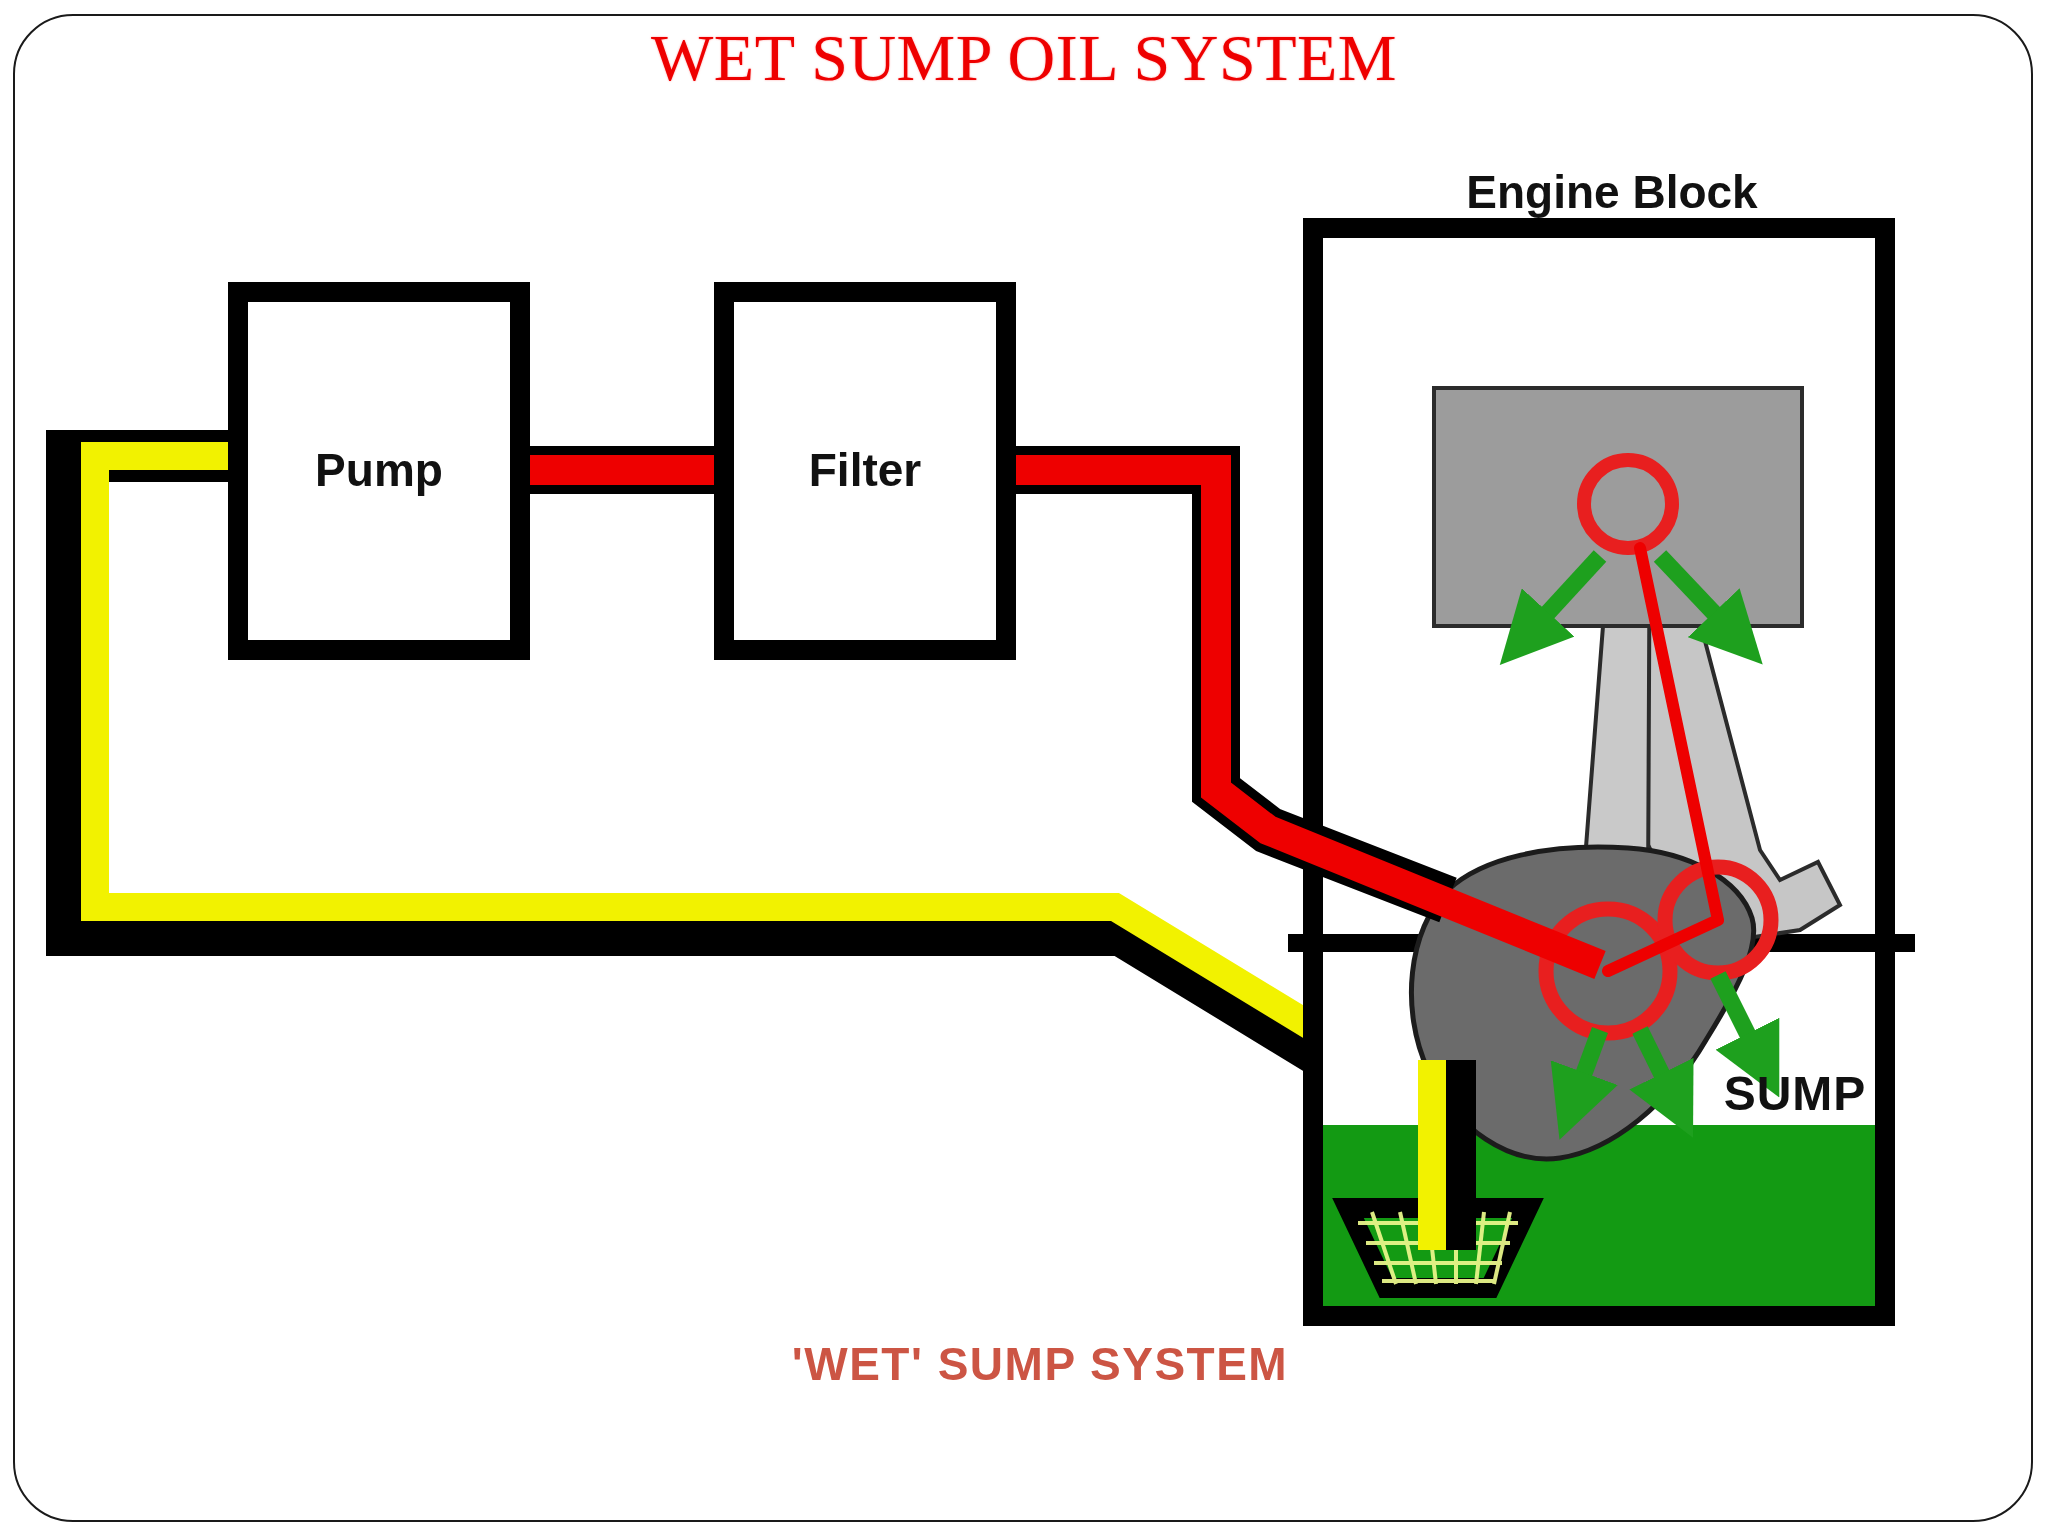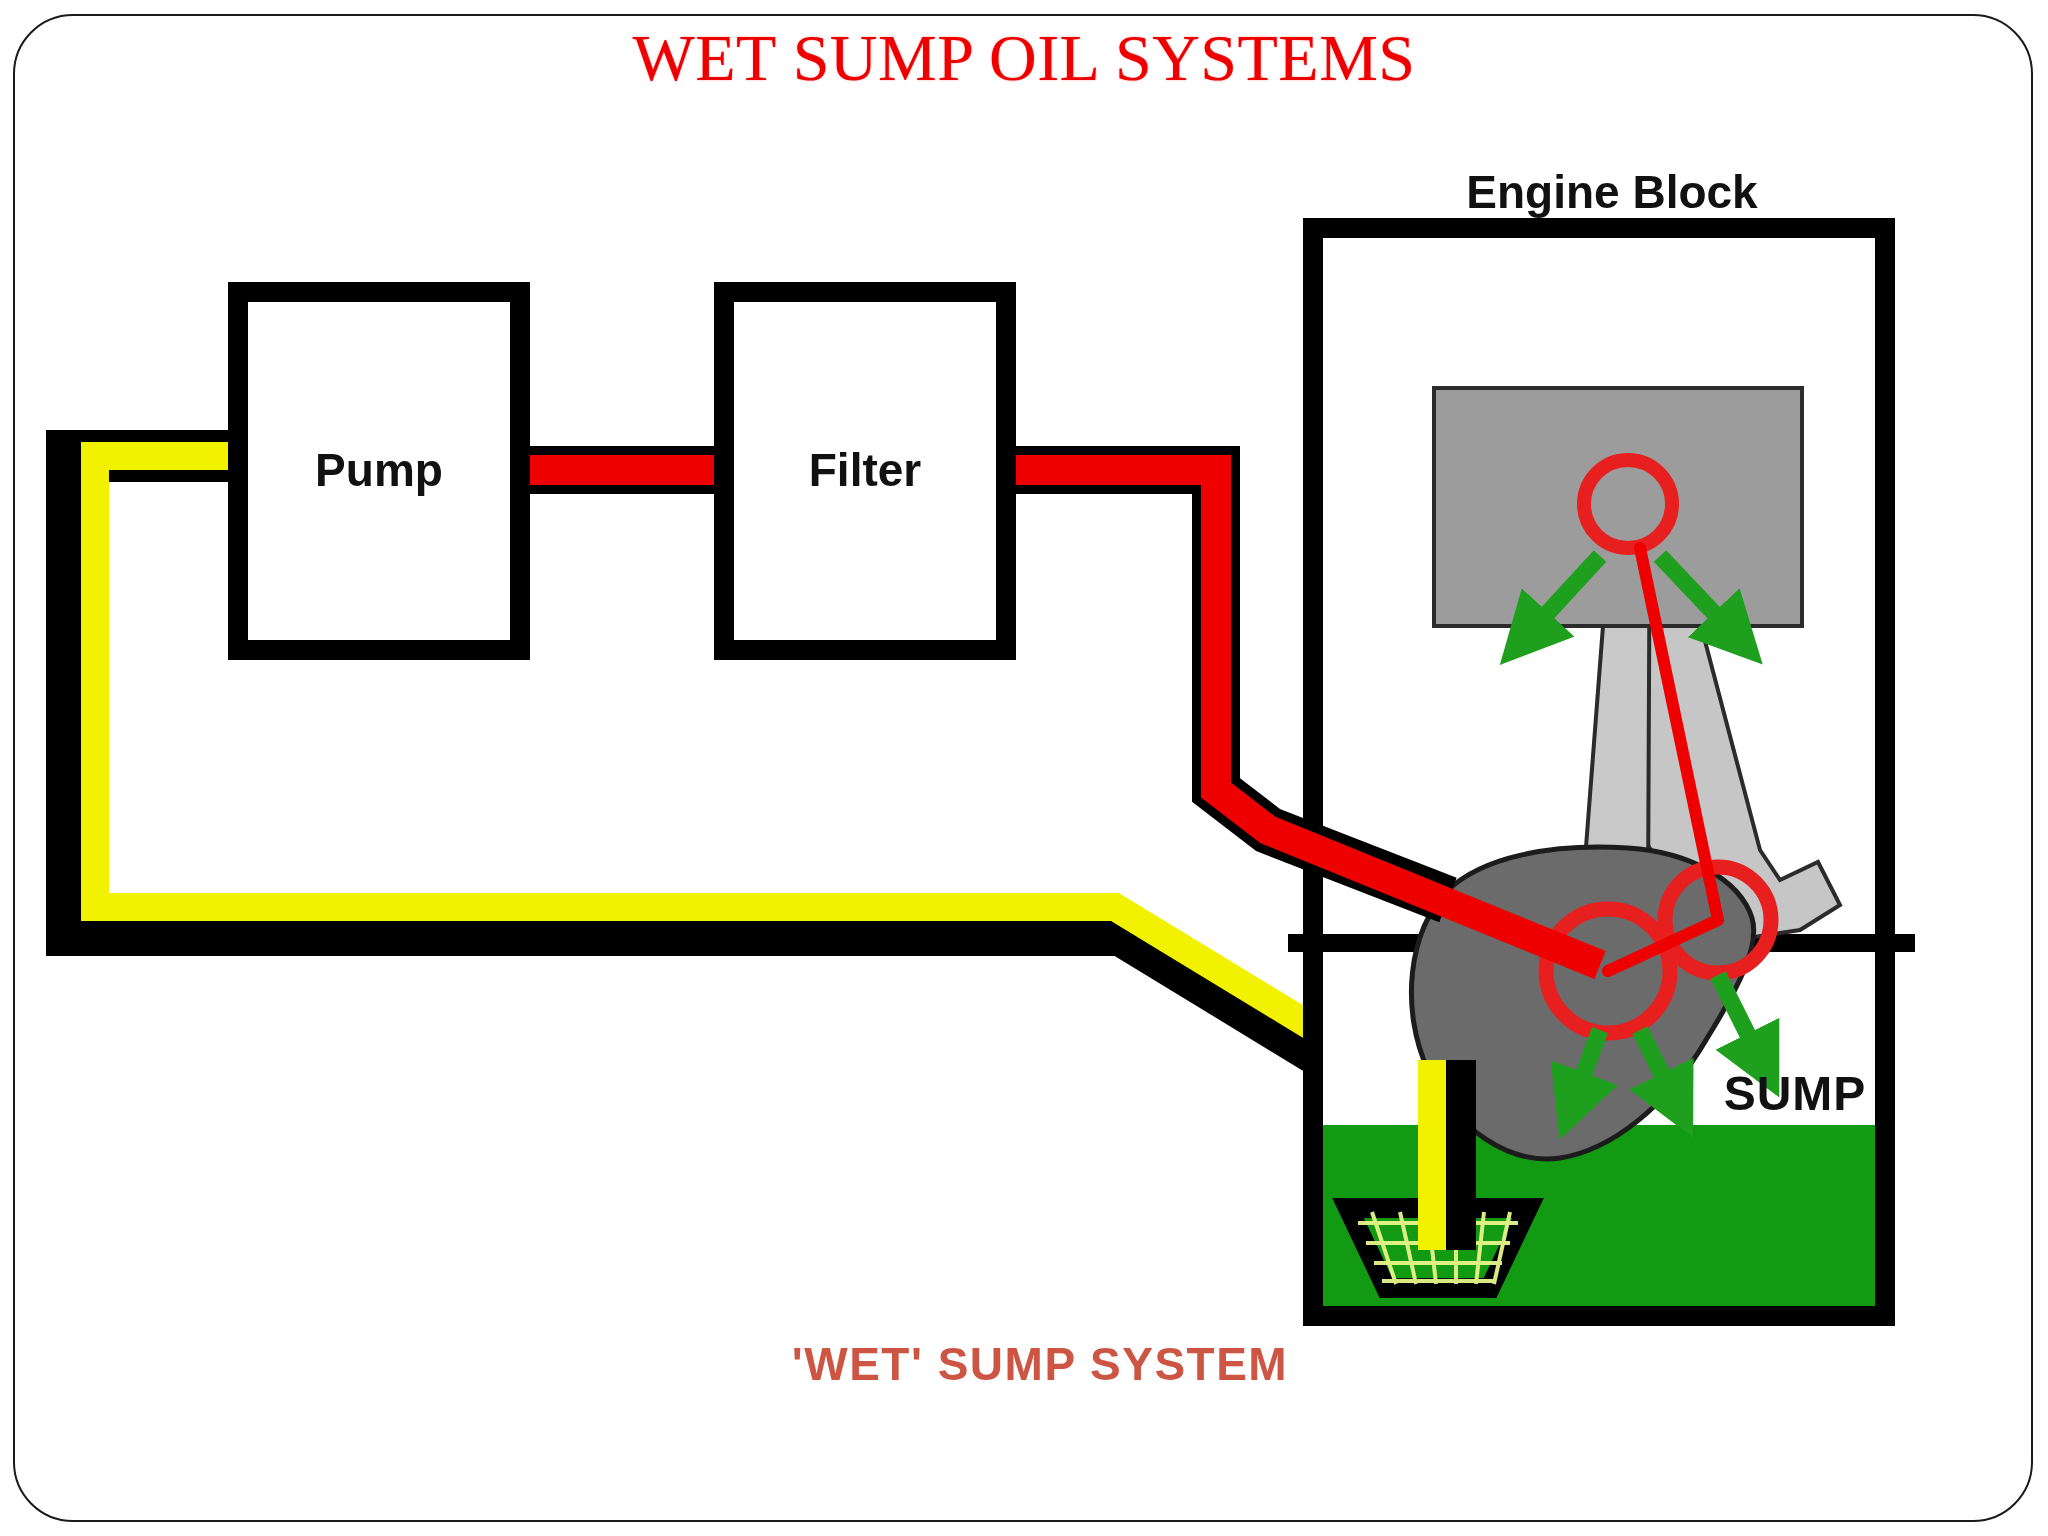--- a/index.html
+++ b/index.html
@@ -78,21 +78,21 @@
     letter-spacing: 1.5px;
   }
 </style>
 </head>
 <body>
 
 <div id="stage">
 
   <div id="frame"></div>
 
-  <div id="slide-title">WET SUMP OIL SYSTEMS</div>
+  <div id="slide-title">WET SUMP OIL SYSTEM</div>
 
   <svg id="diagram" viewBox="0 0 2048 1536" width="2048" height="1536">
 
     <g>
 
       <path d="M 520 456 L 72 456 L 72 930 L 1122 930 L 1450 1130 L 1450 1255" fill="none" stroke="#000000" stroke-width="52" stroke-linejoin="miter" stroke-linecap="butt"></path>
 
       <path d="M 520 456 L 95 456 L 95 907 L 1115 907 L 1432 1100 L 1432 1255" fill="none" stroke="#f2f200" stroke-width="28" stroke-linejoin="miter" stroke-linecap="butt"></path>
     </g>
 

